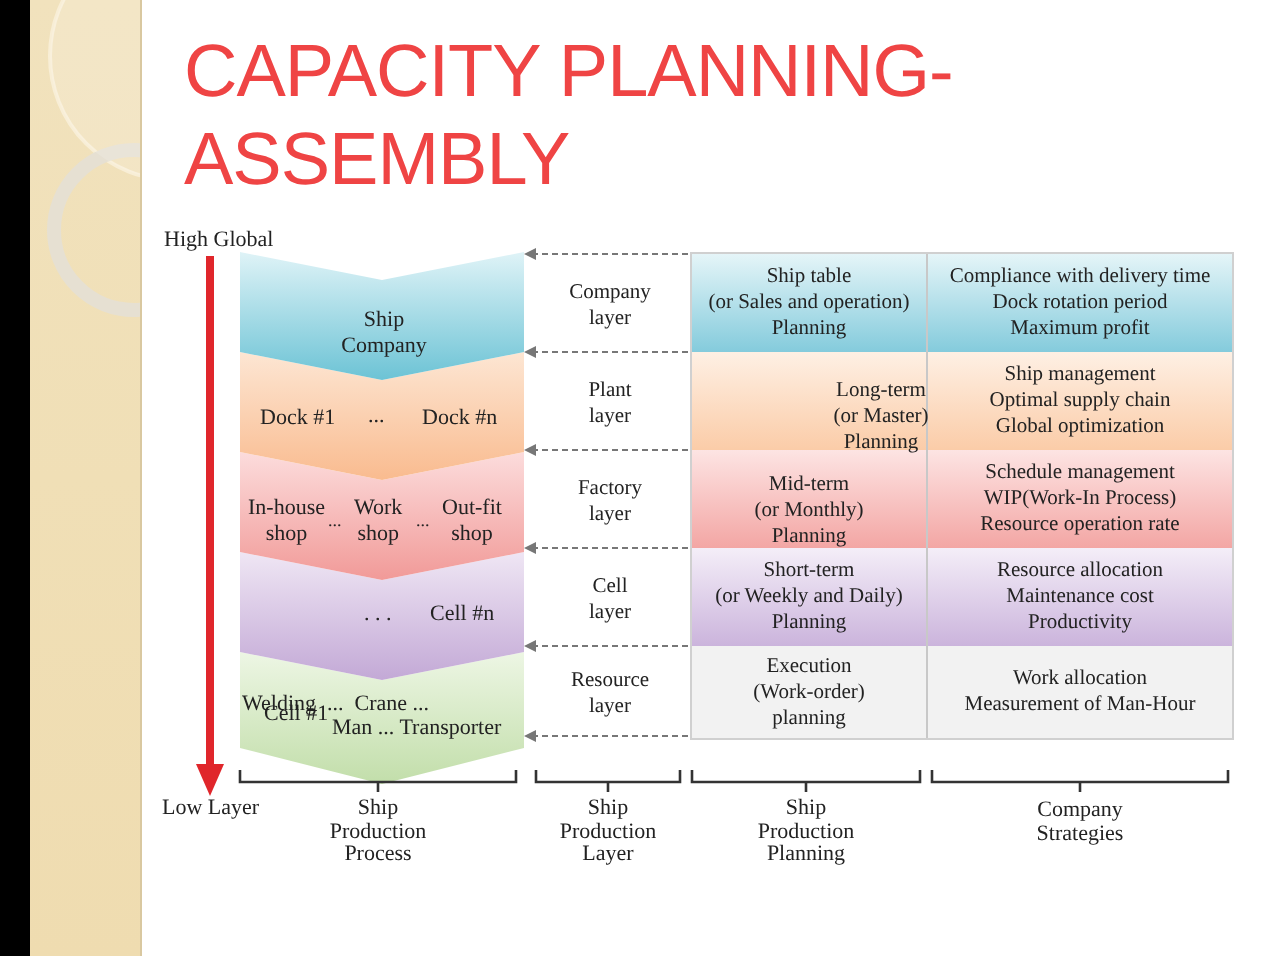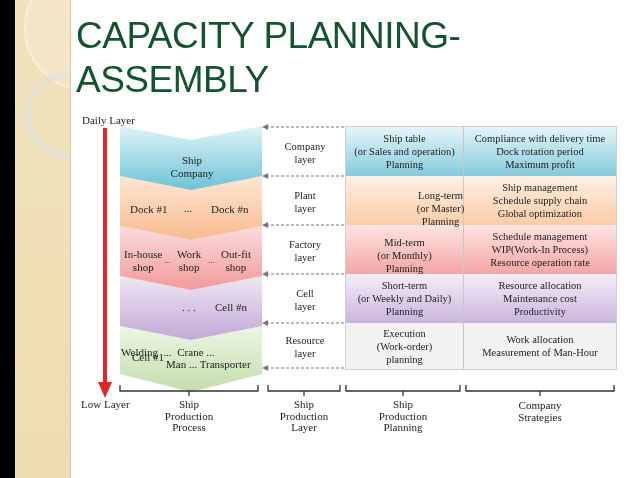--- a/index.html
+++ b/index.html
@@ -1,19 +1,19 @@
 <!DOCTYPE html>
 <html><head>
 <meta charset="utf-8">
 <style>
   html,body{margin:0;padding:0;}
   body{width:638px;height:478px;position:relative;overflow:hidden;background:#ffffff;font-family:"Liberation Serif",serif;}
   .left-black{position:absolute;left:0;top:0;width:15px;height:478px;background:#000;}
   .left-beige{position:absolute;left:15px;top:0;width:55px;height:478px;background:linear-gradient(180deg,#f1e2bd 0%,#f0dfb6 50%,#efdcb0 100%);border-right:1px solid #d9c8a0;overflow:hidden;}
-  .title{position:absolute;left:76px;top:14px;color:#14532d;font-family:"Liberation Sans",sans-serif;font-size:37px;line-height:44px;letter-spacing:-0.5px;}
+  .title{position:absolute;left:92px;top:14px;color:#ef4444;font-family:"Liberation Sans",sans-serif;font-size:37px;line-height:44px;letter-spacing:-0.5px;}
   .title div{white-space:nowrap;}
   .txt{position:absolute;font-size:11px;line-height:12.5px;color:#222;text-align:center;white-space:nowrap;}
   .axis-label{position:absolute;font-size:11px;color:#222;white-space:nowrap;}
   .cell{position:absolute;display:flex;align-items:center;justify-content:center;text-align:center;font-size:10.5px;line-height:13px;color:#222;box-sizing:border-box;}
   .cell .lines div{white-space:nowrap;}
   .bracket-label{position:absolute;font-size:11px;line-height:11.5px;color:#222;text-align:center;white-space:nowrap;}
 </style>
 </head>
 <body>
 
@@ -24,21 +24,21 @@
     <circle cx="52" cy="115" r="40" fill="none" stroke="#e6e0d2" stroke-width="7"></circle>
     <circle cx="72" cy="28" r="62" fill="rgba(255,255,255,0.15)"></circle>
   </svg>
 </div>
 
 <div class="title">
   <div>CAPACITY PLANNING-</div>
   <div>ASSEMBLY</div>
 </div>
 
-<div class="axis-label" style="left:82px;top:114px;">Daily Layer</div>
+<div class="axis-label" style="left:82px;top:114px;">High Global</div>
 <svg style="position:absolute;left:98px;top:128px;" width="14" height="272">
   <rect x="5" y="0" width="4" height="256" fill="#e0262b"></rect>
   <polygon points="0,254 14,254 7,270" fill="#e0262b"></polygon>
 </svg>
 <div class="axis-label" style="left:81px;top:398px;">Low Layer</div>
 
 <svg style="position:absolute;left:120px;top:126px;" width="142" height="266">
   <defs>
     <linearGradient id="gBlue" x1="0" y1="0" x2="0" y2="1">
         <stop offset="0" stop-color="#dff3f7"></stop>
@@ -201,21 +201,21 @@
 <div class="cell" style="left:464px;top:127px;width:152px;height:49px;align-items:center;">
   <div class="lines">
       <div>Compliance with delivery time</div>
       <div>Dock rotation period</div>
       <div>Maximum profit</div>
     </div>
 </div>
 <div class="cell" style="left:464px;top:176px;width:152px;height:49px;">
   <div class="lines">
       <div>Ship management</div>
-      <div>Schedule supply chain</div>
+      <div>Optimal supply chain</div>
       <div>Global optimization</div>
     </div>
 </div>
 <div class="cell" style="left:464px;top:225px;width:152px;height:49px;">
   <div class="lines">
       <div>Schedule management</div>
       <div>WIP(Work-In Process)</div>
       <div>Resource operation rate</div>
     </div>
 </div>

